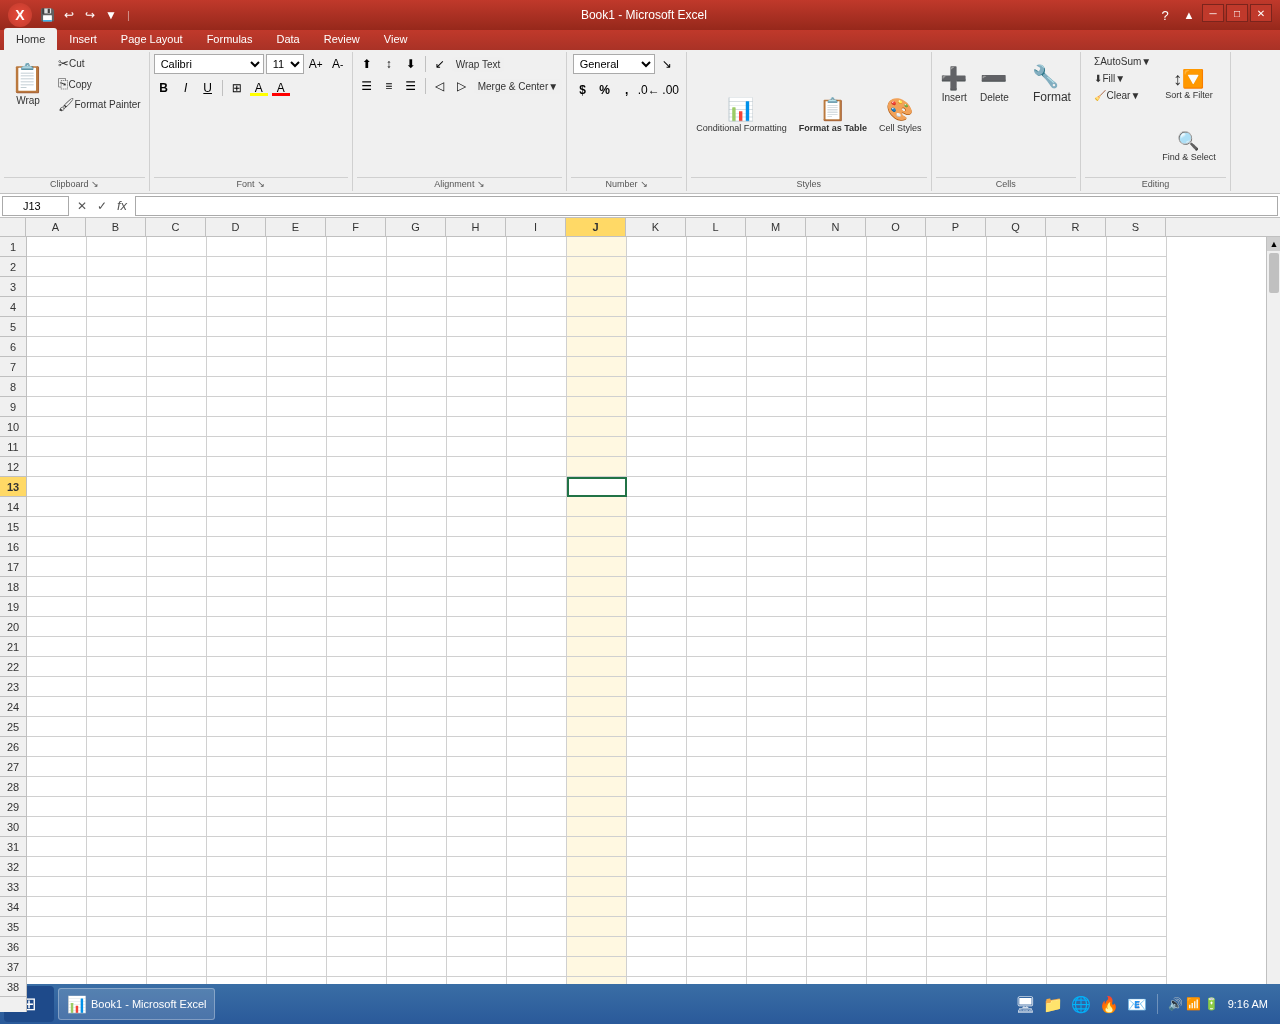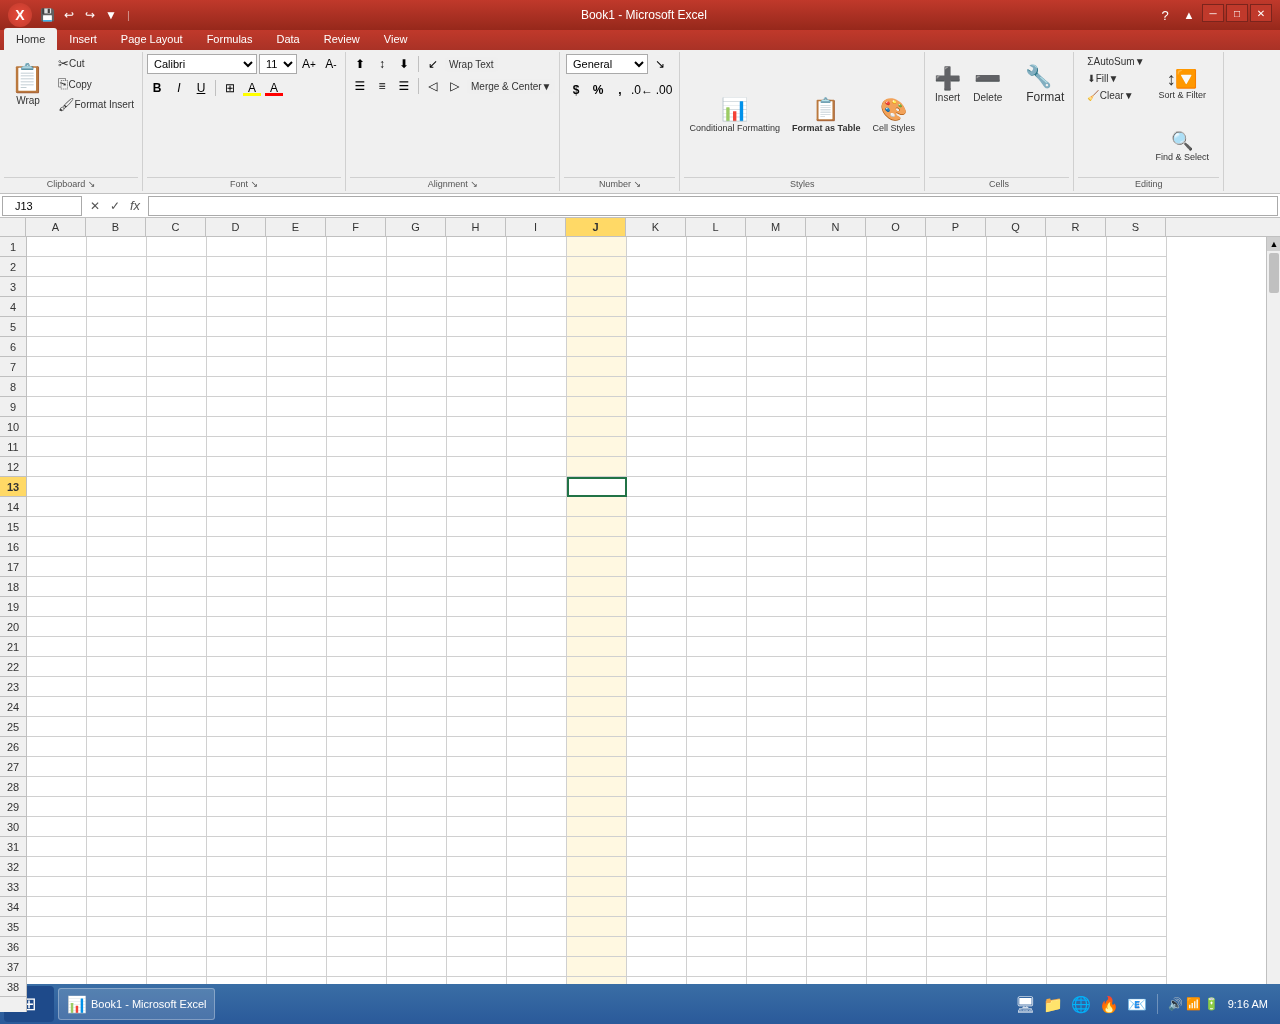--- a/index.html
+++ b/index.html
@@ -137,25 +137,25 @@
     
     #formula-bar {
       display: flex;
       align-items: center;
       height: 24px;
       border-bottom: 1px solid #c0c0c0;
       background: white;
       padding: 0 2px;
     }
     #cell-ref {
-      width: 80px;
+      width: 67px;
       height: 20px;
       border: 1px solid #aaa;
       font-size: 11px;
-      padding: 0 12px;
+      padding: 0 20px;
     }
     #formula-input {
       flex: 1;
       height: 20px;
       border: 1px solid #aaa;
       font-size: 11px;
       padding: 0 4px;
     }
     #fx-label { padding: 0 4px; font-style: italic; color: #555; font-size: 13px; }
 
@@ -390,21 +390,21 @@
         <div class="ribbon-btn small">
           <span style="font-size:13px;">✂</span>
           <span>Cut</span>
         </div>
         <div class="ribbon-btn small">
           <span style="font-size:13px;">⎘</span>
           <span>Copy</span>
         </div>
         <div class="ribbon-btn small">
           <span style="font-size:13px;">🖌</span>
-          <span>Format Insert</span>
+          <span>Format Painter</span>
         </div>
       </div>
     </div>
     <div class="ribbon-section-title">
       <span>Clipboard</span>
       <span class="group-expand">↘</span>
     </div>
   </div>
 
   <div class="ribbon-group" style="min-width:200px;">

